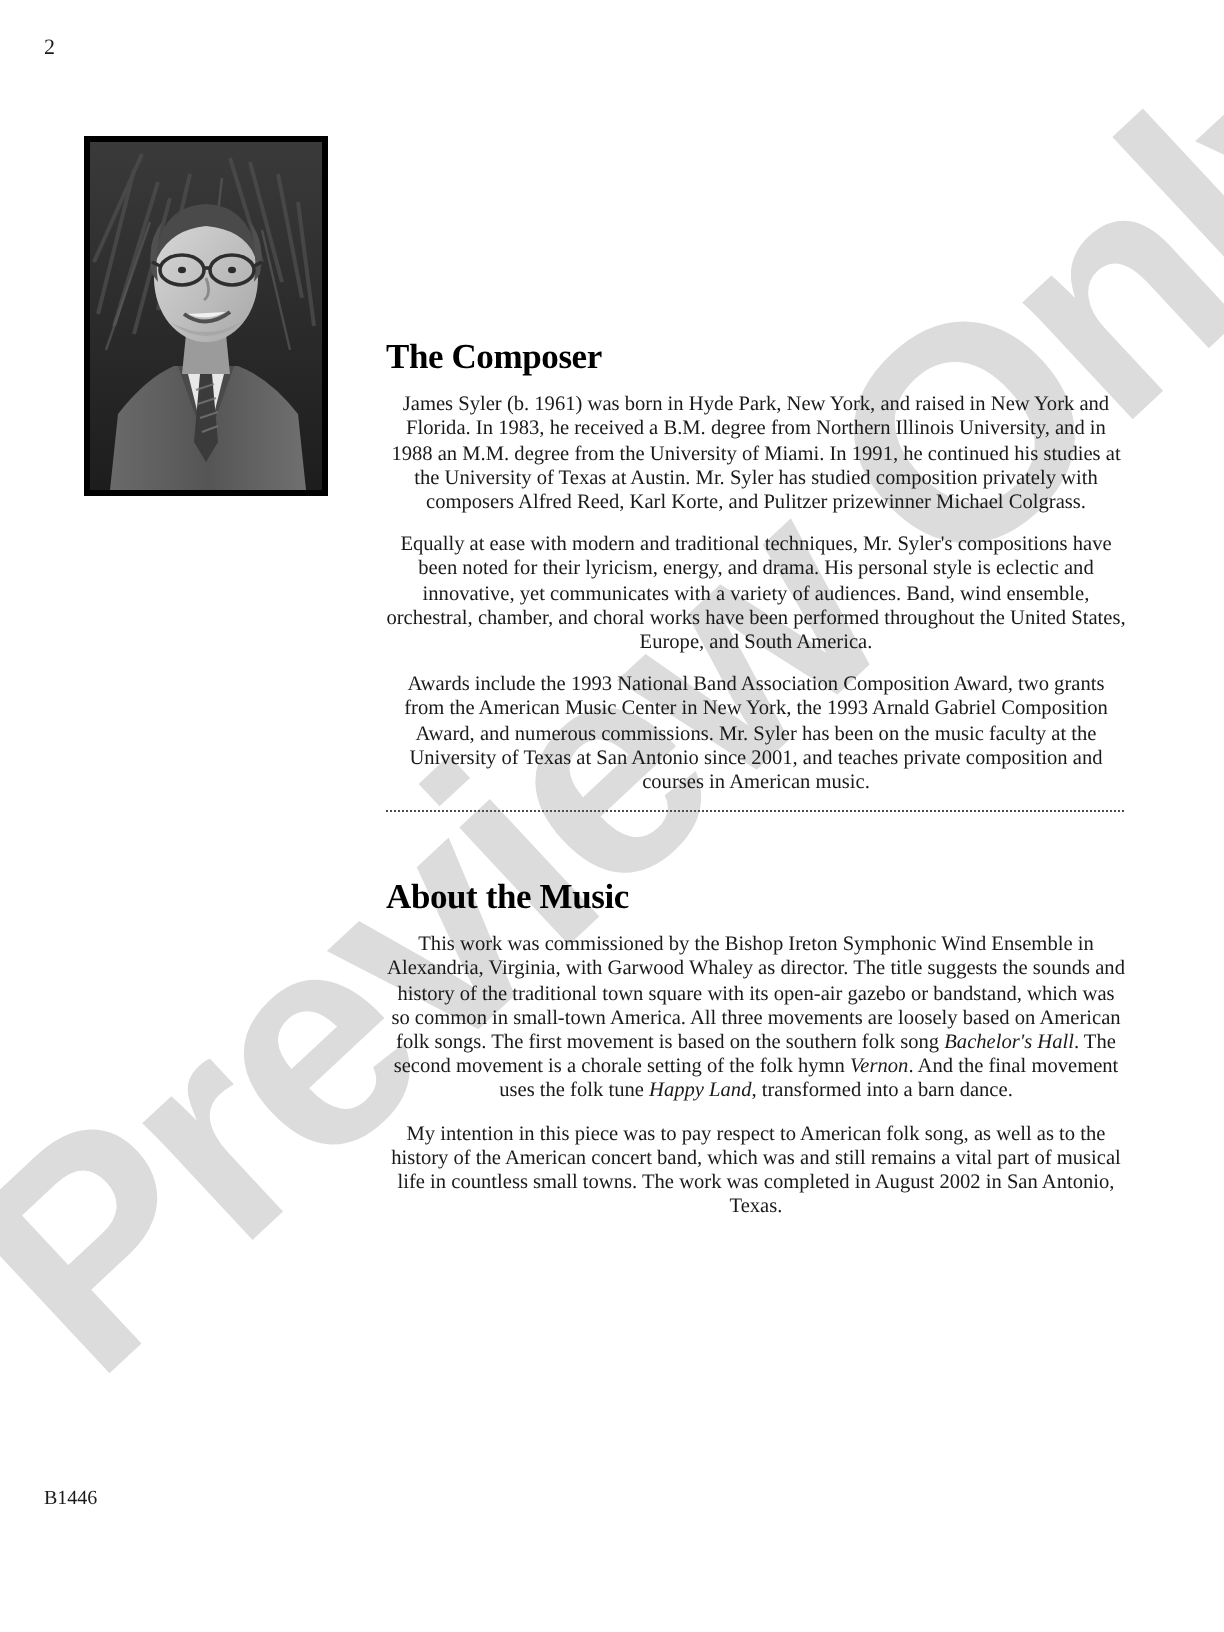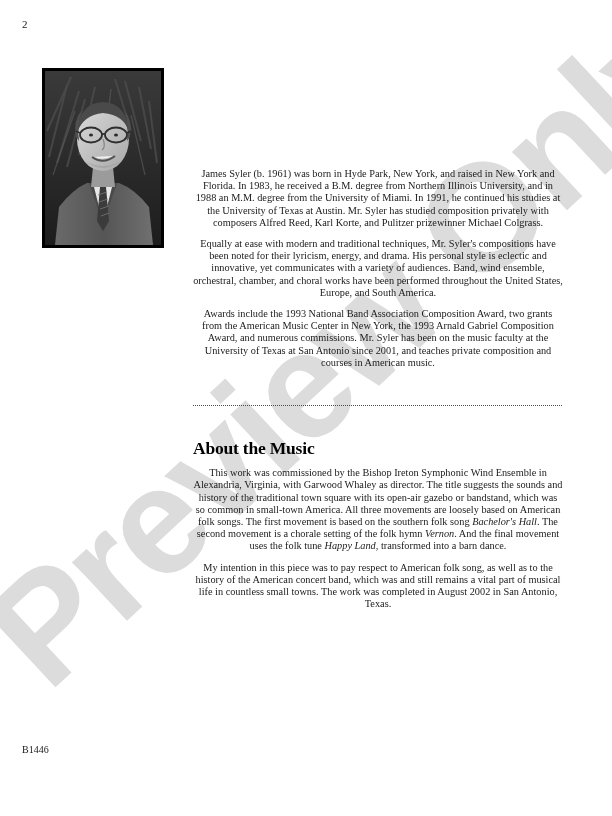--- a/index.html
+++ b/index.html
@@ -201,20 +201,21 @@
       <path d="M58 68 Q61 76 57 79" fill="none" stroke="#8a8a8a" stroke-width="1.4"></path>
 
       <path d="M47 86 Q58 94 70 85" fill="none" stroke="#4f4f4f" stroke-width="2"></path>
       <path d="M49 86 Q58 90 68 85" fill="#f0f0f0"></path>
 
       <path d="M40 90 Q58 104 76 90 Q58 100 40 90 Z" fill="#9e9e9e" opacity="0.6"></path>
     </svg>
   </div>
 
   <div id="content">
+    <h2 class="section-heading">The Composer</h2>
     <p class="para">James Syler (b. 1961) was born in Hyde Park, New York, and raised in New York and Florida. In 1983, he received a B.M. degree from Northern Illinois University, and in 1988 an M.M. degree from the University of Miami. In 1991, he continued his studies at the University of Texas at Austin. Mr. Syler has studied composition privately with composers Alfred Reed, Karl Korte, and Pulitzer prizewinner Michael Colgrass.</p>
     <p class="para">Equally at ease with modern and traditional techniques, Mr. Syler's compositions have been noted for their lyricism, energy, and drama. His personal style is eclectic and innovative, yet communicates with a variety of audiences. Band, wind ensemble, orchestral, chamber, and choral works have been performed throughout the United States, Europe, and South America.</p>
     <p class="para">Awards include the 1993 National Band Association Composition Award, two grants from the American Music Center in New York, the 1993 Arnald Gabriel Composition Award, and numerous commissions. Mr. Syler has been on the music faculty at the University of Texas at San Antonio since 2001, and teaches private composition and courses in American music.</p>
   </div>
 
   <div id="divider"></div>
 
   <div id="section-music">
     <h2 class="section-heading">About the Music</h2>
     <p class="para"><span>This work was commissioned by the Bishop Ireton Symphonic Wind Ensemble in Alexandria, Virginia, with Garwood Whaley as director. The title suggests the sounds and history of the traditional town square with its open-air gazebo or bandstand, which was so common in small-town America. All three movements are loosely based on American folk songs. The first movement is based on the southern folk song </span><em>Bachelor's Hall</em><span>. The second movement is a chorale setting of the folk hymn </span><em>Vernon</em><span>. And the final movement uses the folk tune </span><em>Happy Land</em><span>, transformed into a barn dance.</span></p>

